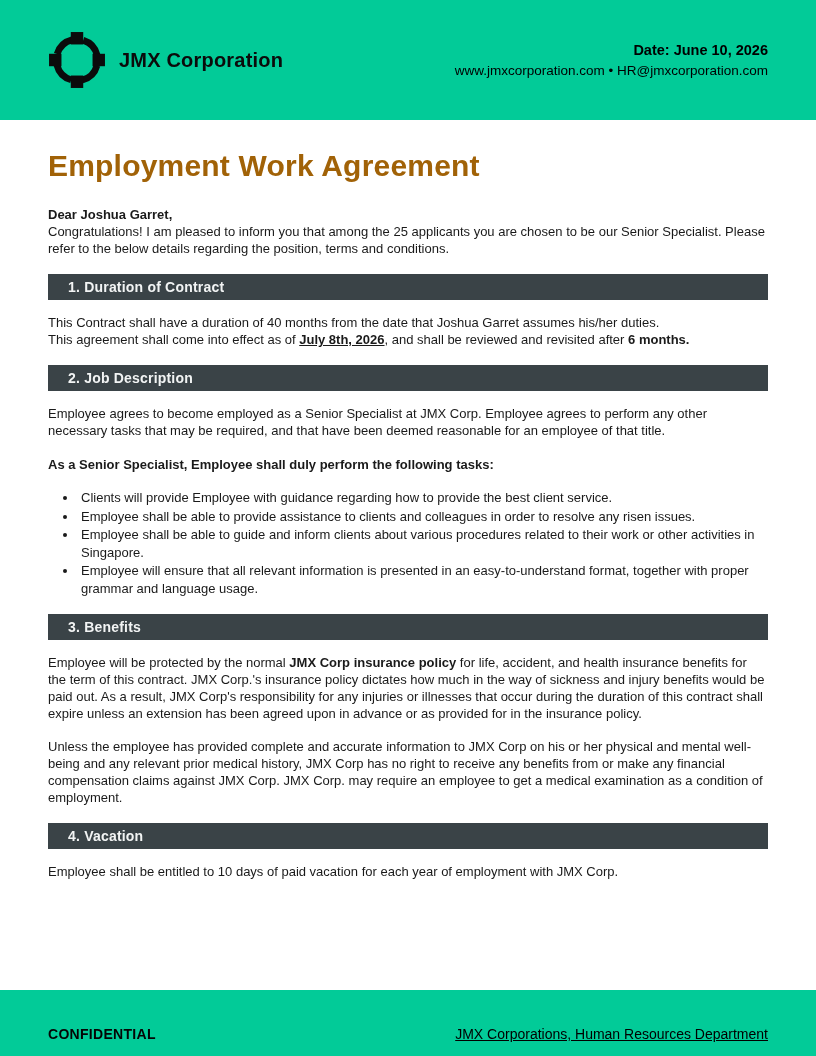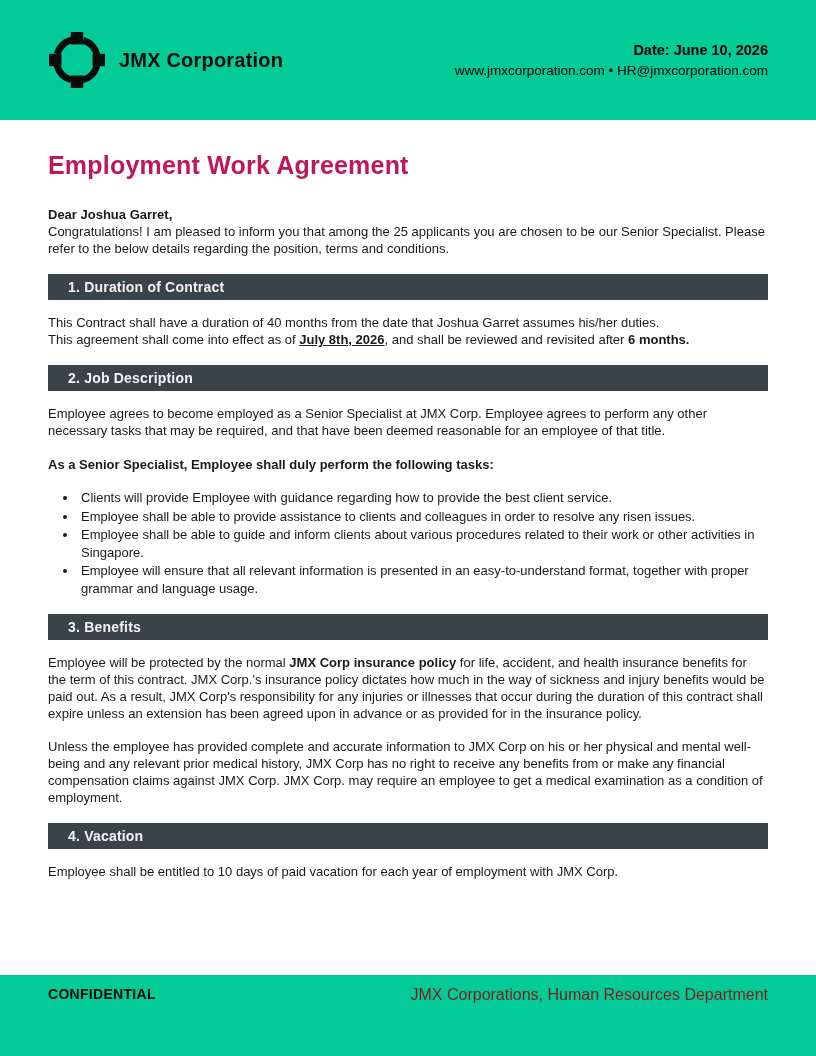--- a/index.html
+++ b/index.html
@@ -21,42 +21,42 @@
     padding:0 48px;
   }
   .brand{display:flex;align-items:center;gap:13px;}
   .logo{width:58px;height:58px;flex:0 0 auto;}
   .company-name{font-size:20px;font-weight:bold;color:#0b0b0b;letter-spacing:.2px;}
   .header-right{text-align:right;color:#000000;}
   .date-line{font-size:14.5px;font-weight:bold;}
   .contact-line{font-size:13.5px;margin-top:5px;}
   
   .content{padding:0 48px;}
-  .doc-title{font-size:25px;line-height:29px;font-weight:bold;color:#be185d;margin:31px 0 0;letter-spacing:.2px;}
+  .doc-title{font-size:30px;line-height:29px;font-weight:bold;color:#a16207;margin:31px 0 0;letter-spacing:.2px;}
   .salutation{font-size:13px;line-height:17px;font-weight:bold;margin:26px 0 0;}
   .body-p{font-size:13px;line-height:17px;margin:0;}
   .mt17{margin-top:16px;}
   .section-bar{
     background:var(--section-bar);height:26px;margin:17px 0 14px;
     display:flex;align-items:center;padding:0 20px;
   }
   .section-title{color:#F2F4F4;font-size:14px;font-weight:bold;letter-spacing:.2px;}
   .tasks-intro{font-size:13px;line-height:17px;font-weight:bold;margin:17px 0 0;}
   .tasks{margin:16px 0 0;padding:0 0 0 30px;font-size:13px;line-height:17.5px;}
   .tasks li{margin:0 0 1px;padding-left:3px;}
   
   .footer{
-    position:absolute;left:0;right:0;bottom:0;height:81px;
+    position:absolute;left:0;right:0;bottom:0;height:66px;
     background:var(--brand-green);
     display:flex;justify-content:space-between;align-items:flex-start;
-    padding:11px 48px 0;
+    padding:36px 48px 0;
     gap:32px;
   }
   .confidential{font-size:14px;font-weight:bold;color:#050505;letter-spacing:.3px;}
-  .department{font-size:16px;color:#7f1d1d;}
+  .department{font-size:14px;color:#000000;text-decoration:underline;}
 </style>
 </head>
 <body>
 
 <div class="page">
 
   <div class="header">
     <div class="brand">
       <span class="logo">
         <svg viewBox="0 0 56 56" width="58" height="58" aria-hidden="true">

